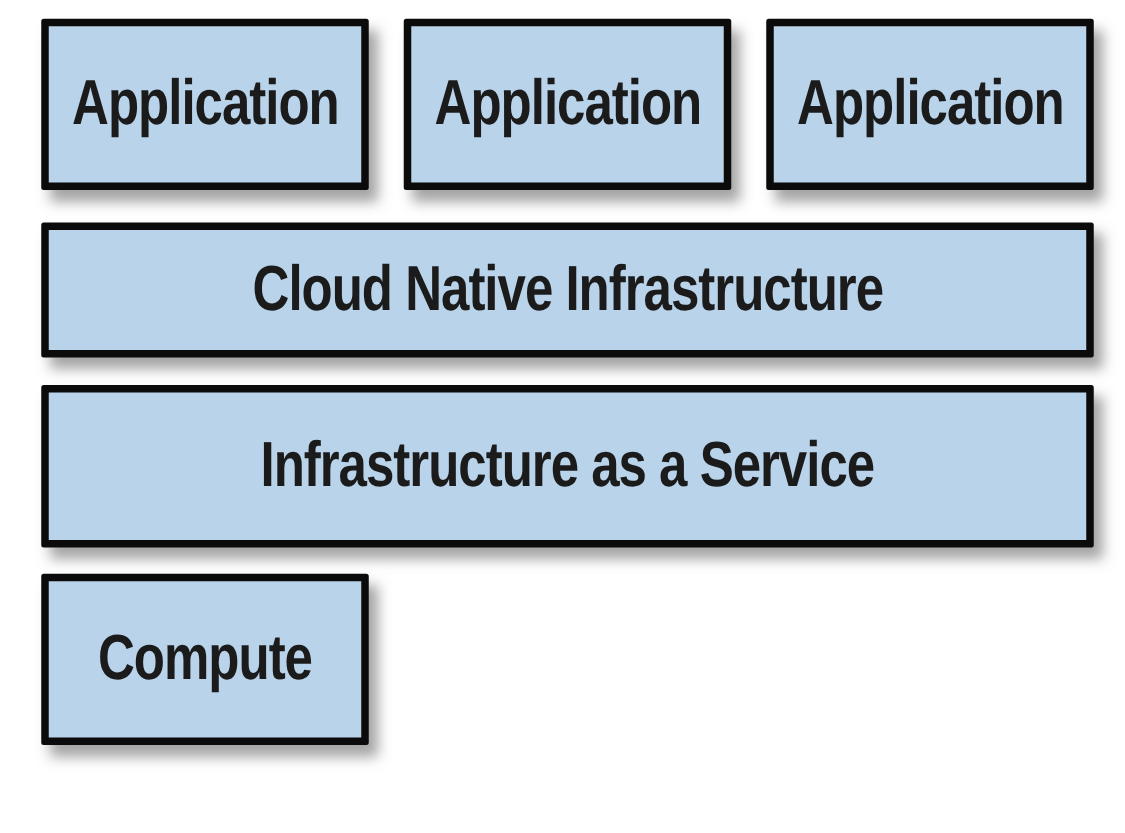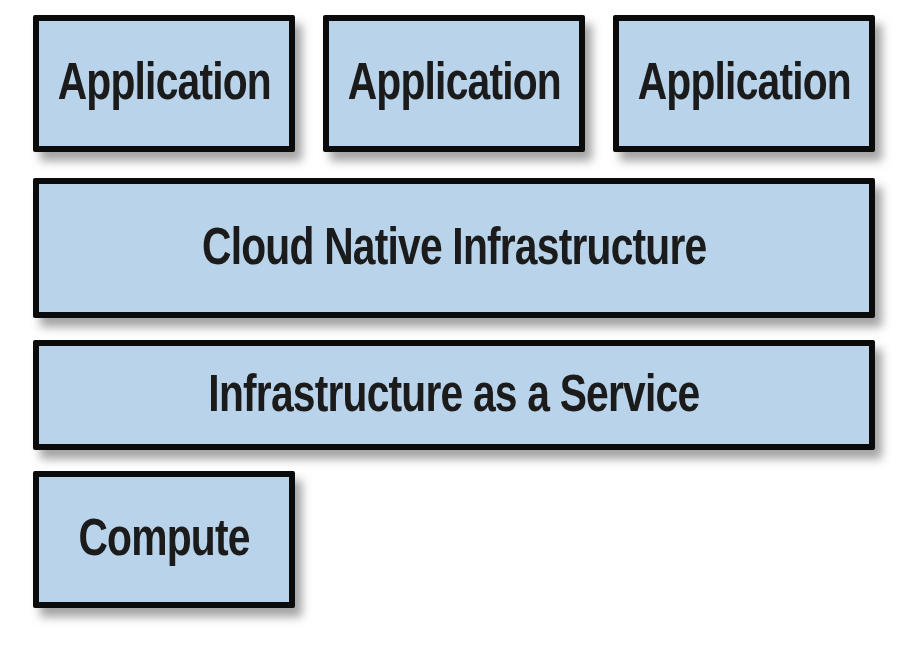--- a/index.html
+++ b/index.html
@@ -20,22 +20,22 @@
     box-sizing: border-box;
   }
 
   .row {
     display: flex;
     justify-content: space-between;
     width: 842px;
   }
 
   .row-apps        { height: 137px; margin-bottom: 26px; }
-  .row-cni         { height: 140px; margin-bottom: 22px; }
-  .row-iaas        { height: 110px; margin-bottom: 21px; }
+  .row-cni         { height: 108px; margin-bottom: 22px; }
+  .row-iaas        { height: 130px; margin-bottom: 21px; }
   .row-resources   { height: 137px; gap: 16px; }
 
   .box {
     box-sizing: border-box;
     background: #b9d3ea;
     border: 6px solid #0b0b0b;
     border-radius: 2px;
     box-shadow: 7px 9px 10px rgba(90, 90, 90, 0.55);
     display: flex;
     align-items: center;

